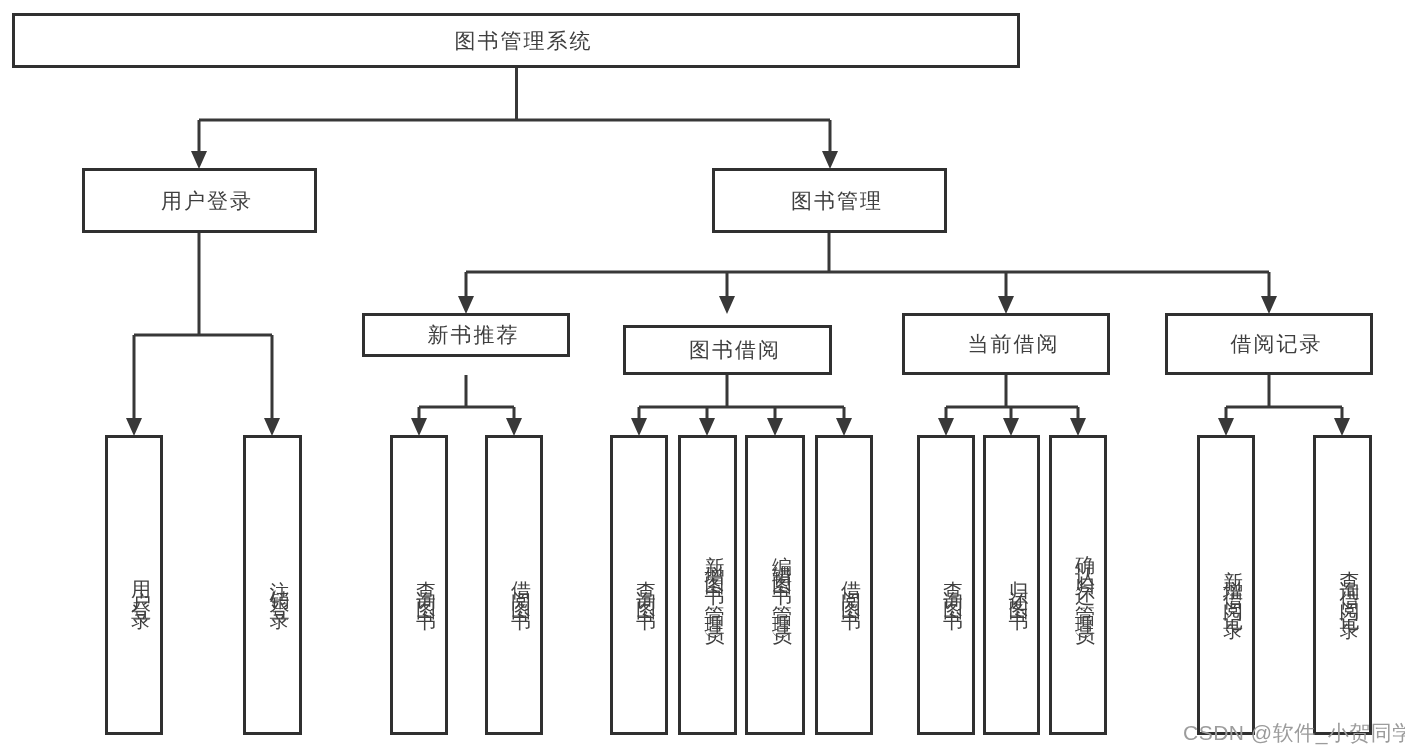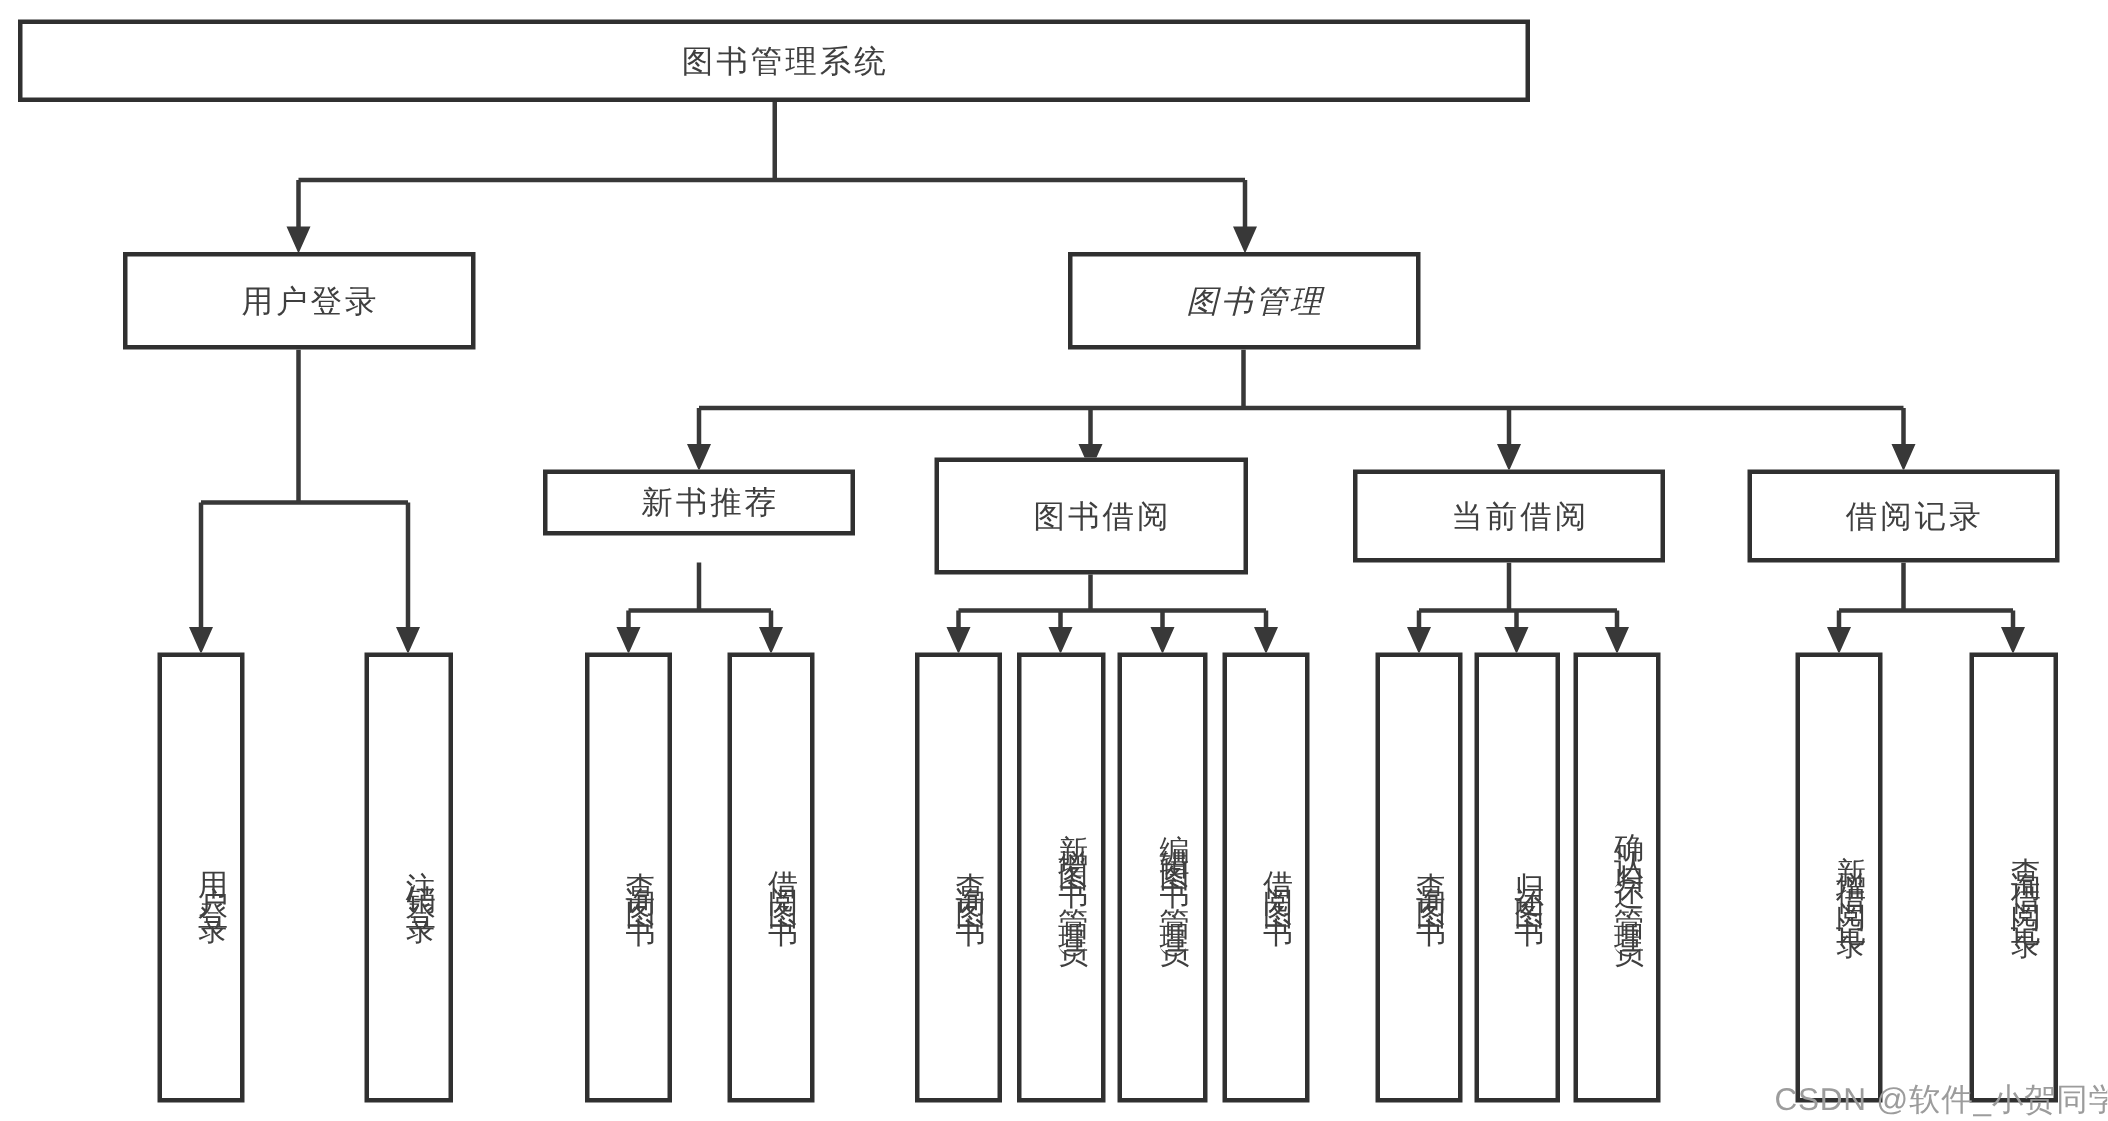--- a/index.html
+++ b/index.html
@@ -46,23 +46,23 @@
     text-orientation: mixed;
     font-size: 20px;
     letter-spacing: 10px;
     line-height: 1;
     color: var(--text);
     white-space: nowrap;
   }
   
   .n-root            { left: 12px;   top: 13px;  width: 1008px; height: 55px; }
   .n-user-login      { left: 82px;   top: 168px; width: 235px;  height: 65px; }
-  .n-book-mgmt       { left: 712px;  top: 168px; width: 235px;  height: 65px; font-style: italic; }
+  .n-book-mgmt       { left: 712px;  top: 168px; width: 235px;  height: 65px; }
   .n-new-book-rec    { left: 362px;  top: 313px; width: 208px;  height: 44px; }
-  .n-book-borrow     { left: 623px;  top: 305px; width: 209px;  height: 78px; }
+  .n-book-borrow     { left: 623px;  top: 325px; width: 209px;  height: 50px; }
   .n-current-borrow  { left: 902px;  top: 313px; width: 208px;  height: 62px; }
   .n-borrow-records  { left: 1165px; top: 313px; width: 208px;  height: 62px; }
   .leaf { top: 435px; height: 300px; width: 58px; }
   .n-login       { left: 105px; }
   .n-logout      { left: 243px; width: 59px; }
   .n-nb-query    { left: 390px; }
   .n-nb-borrow   { left: 485px; }
   .n-bb-query    { left: 610px; }
   .n-bb-add      { left: 678px; width: 59px; }
   .n-bb-edit     { left: 745px; width: 60px; }

